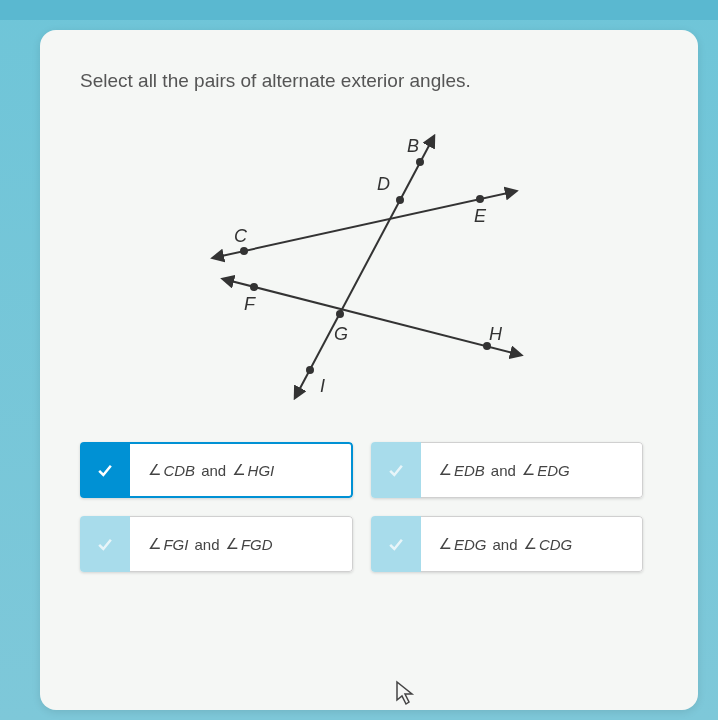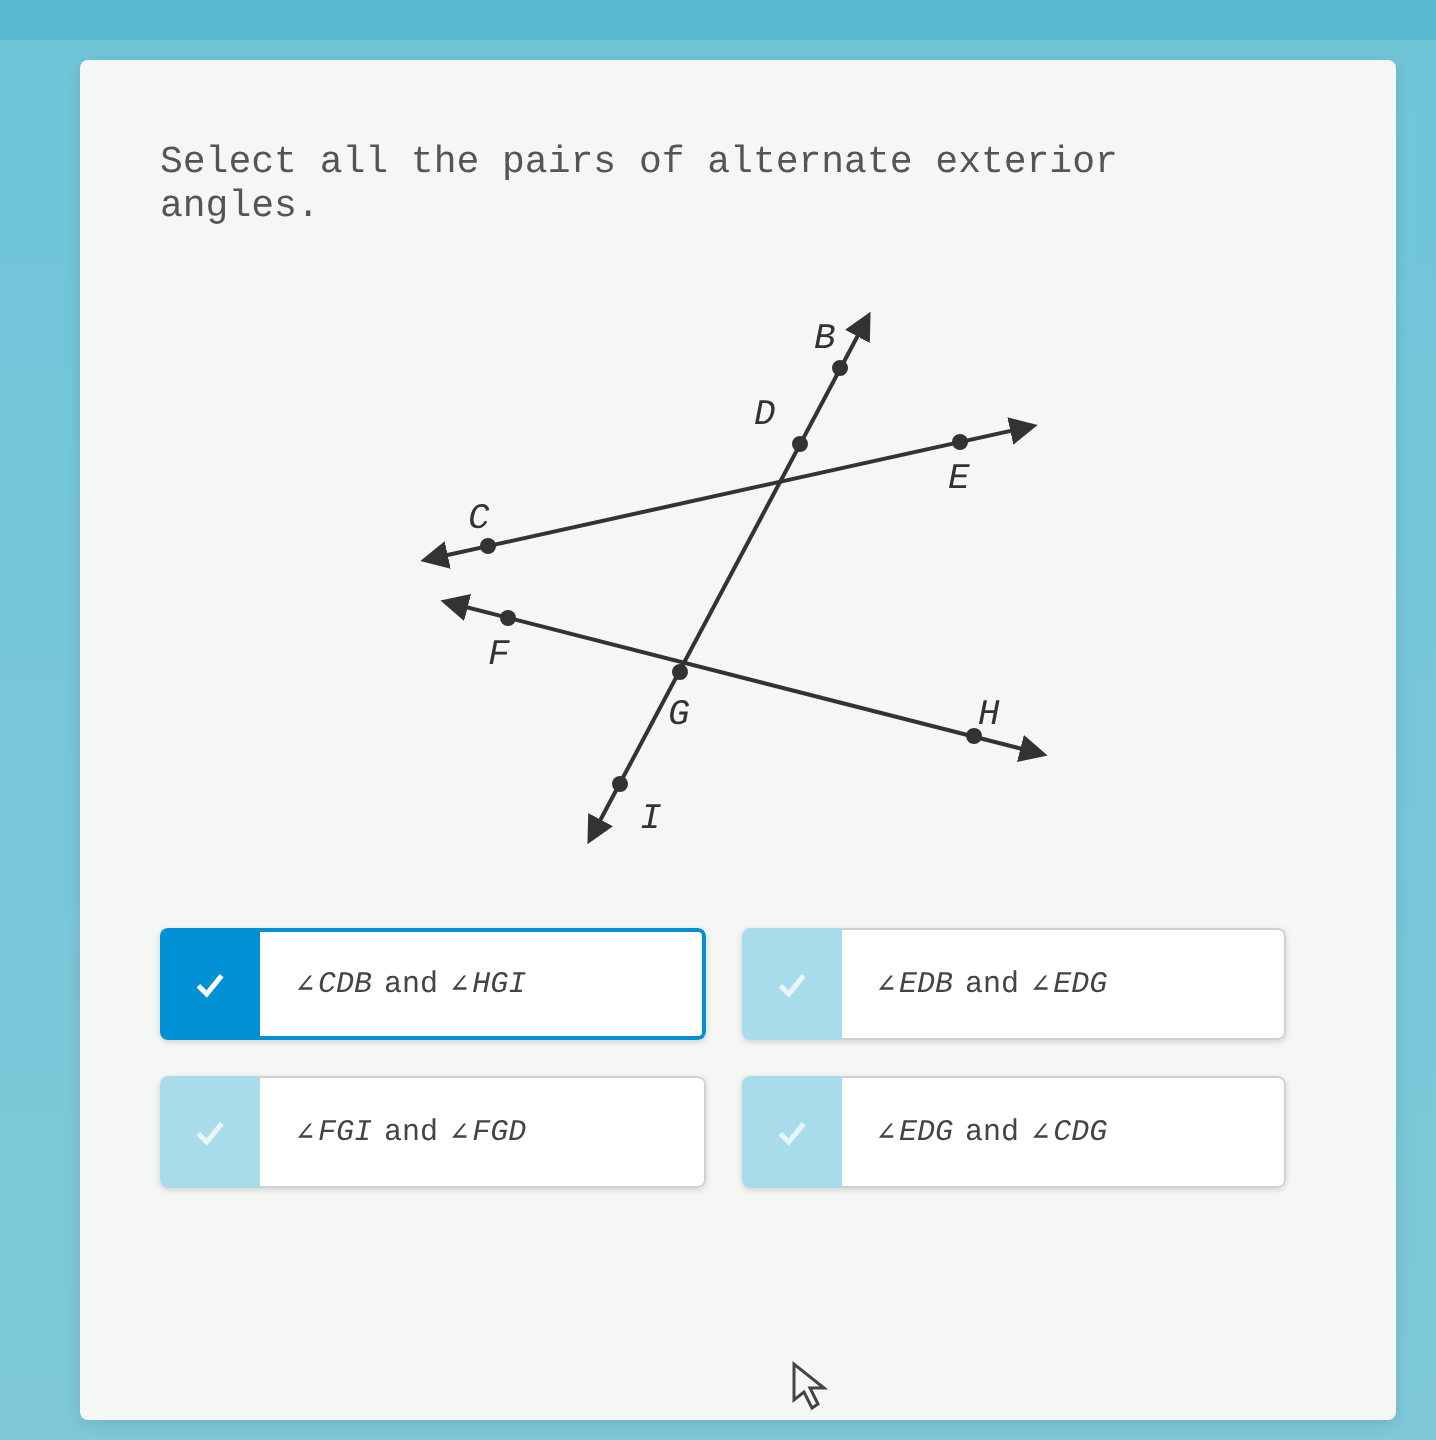--- a/index.html
+++ b/index.html
@@ -11,25 +11,24 @@
       overflow: hidden;
       position: relative;
     }
     .top-bar {
       height: 20px;
       background: #5ab8d0;
     }
     .card {
       background: #f5f7f5;
       margin: 10px 20px 0 40px;
-      border-radius: 4px;
+      border-radius: 16px;
       padding: 40px 55px 20px 40px;
       min-height: 680px;
       box-shadow: 0 2px 8px rgba(0,0,0,0.1);
-      font-family: Liberation Mono, monospace;
     }
     .question {
       color: #555;
       font-size: 19px;
       margin-bottom: 30px;
     }
     .diagram-container {
       display: flex;
       justify-content: center;
       margin-bottom: 30px;

